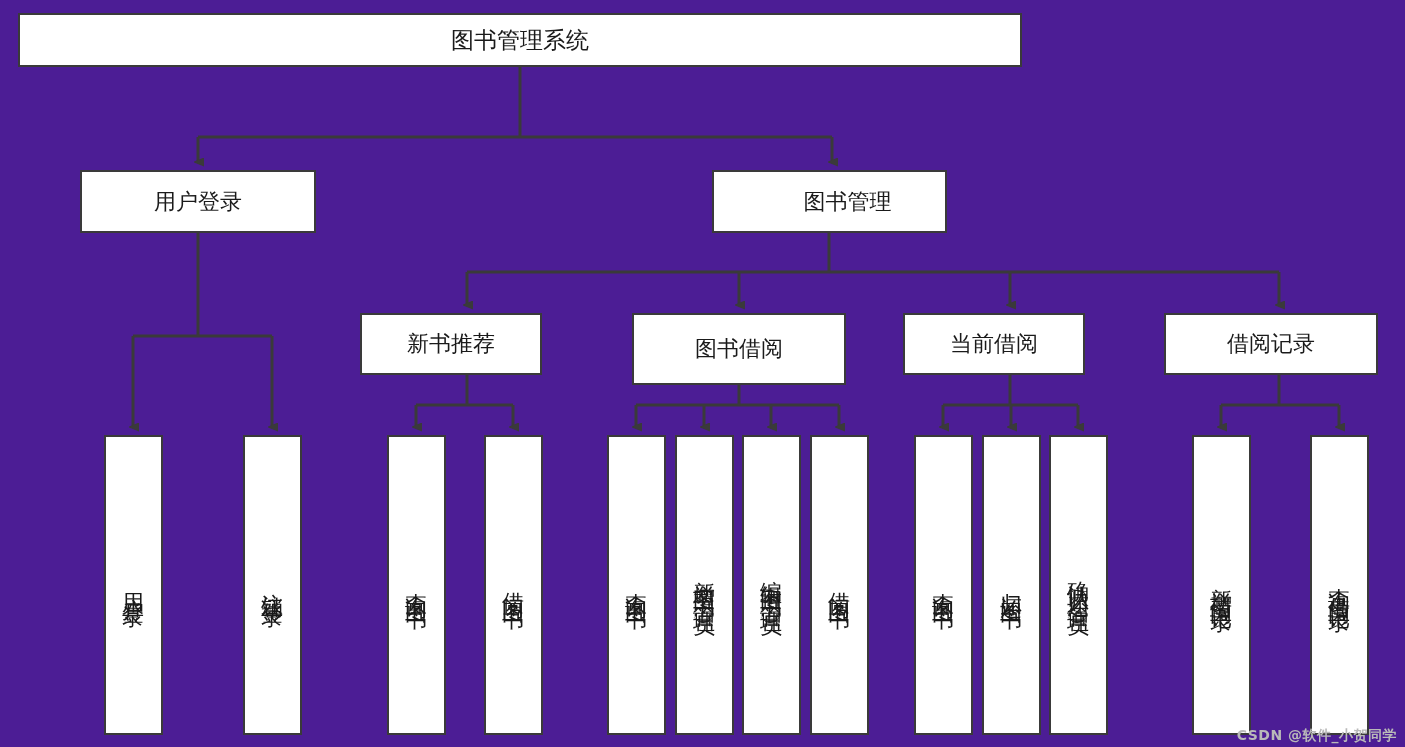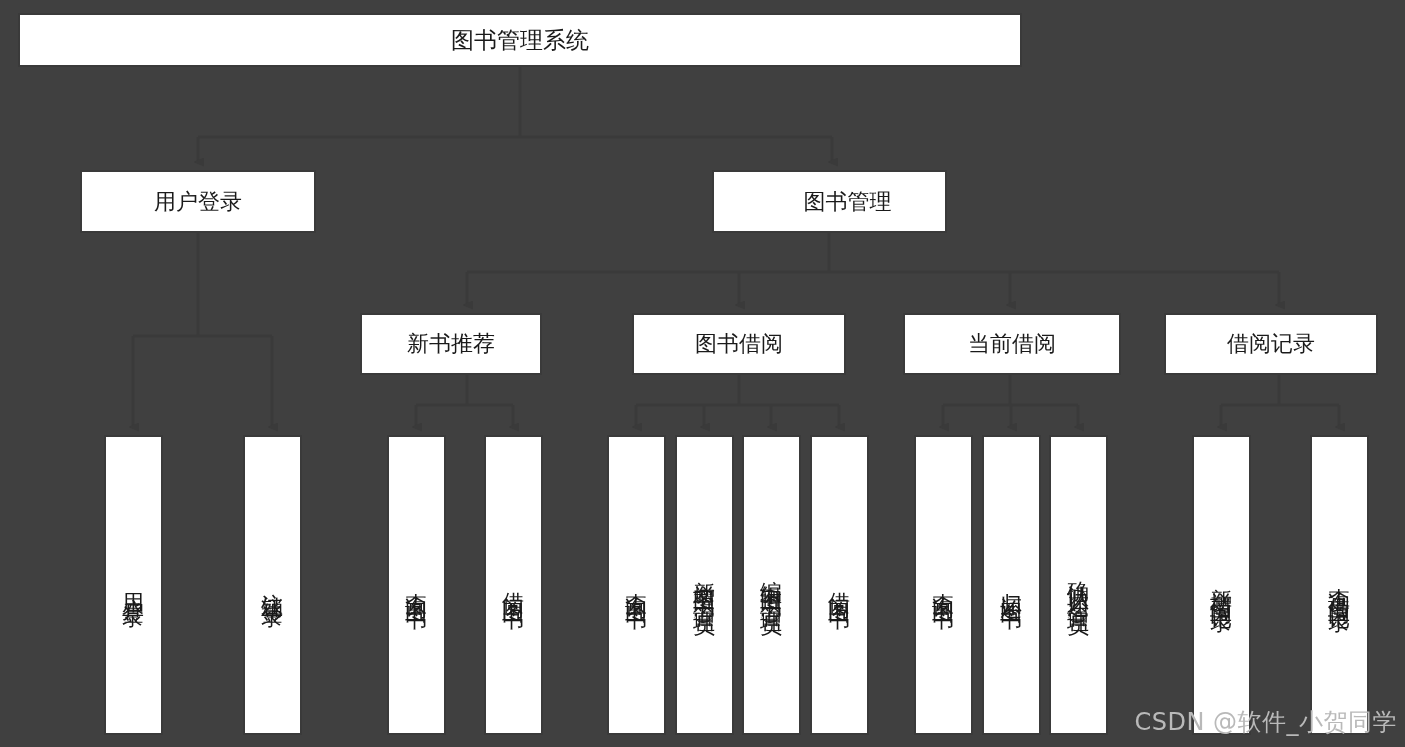--- a/index.html
+++ b/index.html
@@ -8,21 +8,21 @@
     padding: 0;
     background: #ffffff;
   }
   body {
     font-family: "DejaVu Sans", "Liberation Sans", sans-serif;
   }
   #canvas {
     position: relative;
     width: 1405px;
     height: 747px;
-    background: #404040;
+    background: #4c1d95;
     overflow: hidden;
   }
   #edges {
     position: absolute;
     left: 0;
     top: 0;
     width: 1405px;
     height: 747px;
     pointer-events: none;
   }
@@ -52,25 +52,26 @@
     writing-mode: vertical-rl;
     text-orientation: upright;
     letter-spacing: 5px;
     line-height: 1.05;
     text-align: center;
     white-space: nowrap;
   }
   .watermark {
     position: absolute;
     right: 8px;
-    bottom: 9px;
-    font-size: 24px;
+    bottom: 2px;
+    font-size: 14px;
     color: #b9b9b9;
     letter-spacing: 0.5px;
     white-space: nowrap;
+    font-weight: bold;
   }
 </style>
 </head>
 <body>
 
 <div id="canvas">
 
   <svg id="edges" viewBox="0 0 1405 747" xmlns="http://www.w3.org/2000/svg">
     <defs>
       <marker id="arrow" markerWidth="10" markerHeight="10" refX="4.5" refY="6" orient="auto" markerUnits="userSpaceOnUse">
@@ -128,24 +129,24 @@
   <div class="node level2" style="left:80px; top:170px; width:236px; height:63px;">
     <span>用户登录</span>
   </div>
   <div class="node level2" style="left:712px; top:170px; width:235px; height:63px;padding-left:36px;">
     <span>图书管理</span>
   </div>
 
   <div class="node level2" style="left:360px; top:313px; width:182px; height:62px;">
     <span>新书推荐</span>
   </div>
-  <div class="node level2" style="left:632px; top:313px; width:214px; height:62px;">
+  <div class="node level2" style="left:632px; top:313px; width:214px; height:72px;">
     <span>图书借阅</span>
   </div>
-  <div class="node level2" style="left:903px; top:313px; width:218px; height:62px;">
+  <div class="node level2" style="left:903px; top:313px; width:182px; height:62px;">
     <span>当前借阅</span>
   </div>
   <div class="node level2" style="left:1164px; top:313px; width:214px; height:62px;">
     <span>借阅记录</span>
   </div>
 
   <div class="node leaf" style="left:104px; top:435px; width:59px; height:300px;">
     <span class="vtext">用户登录</span>
   </div>
   <div class="node leaf" style="left:243px; top:435px; width:59px; height:300px;">

